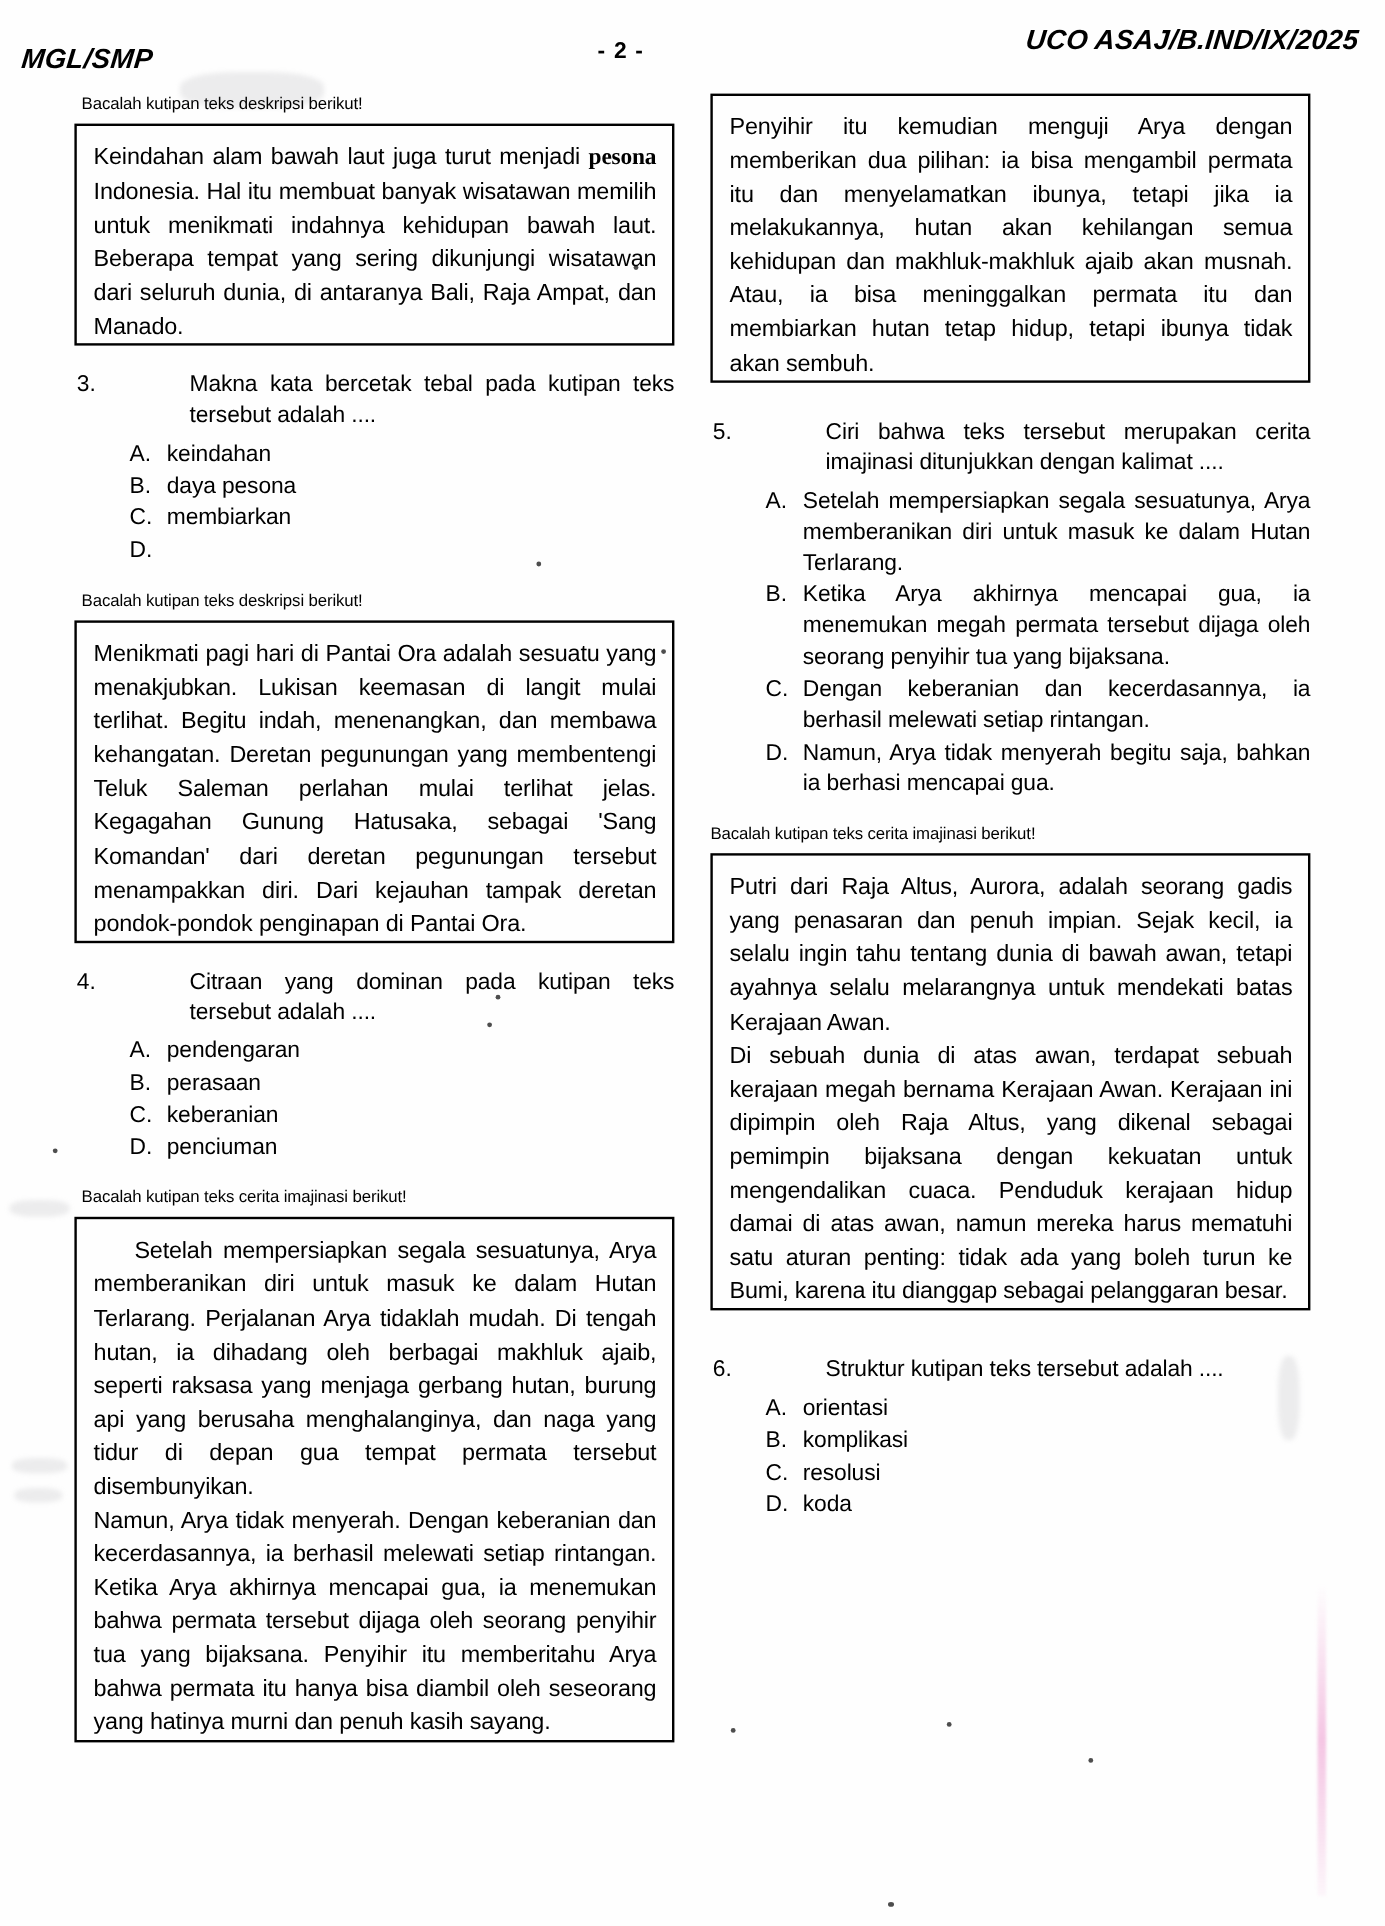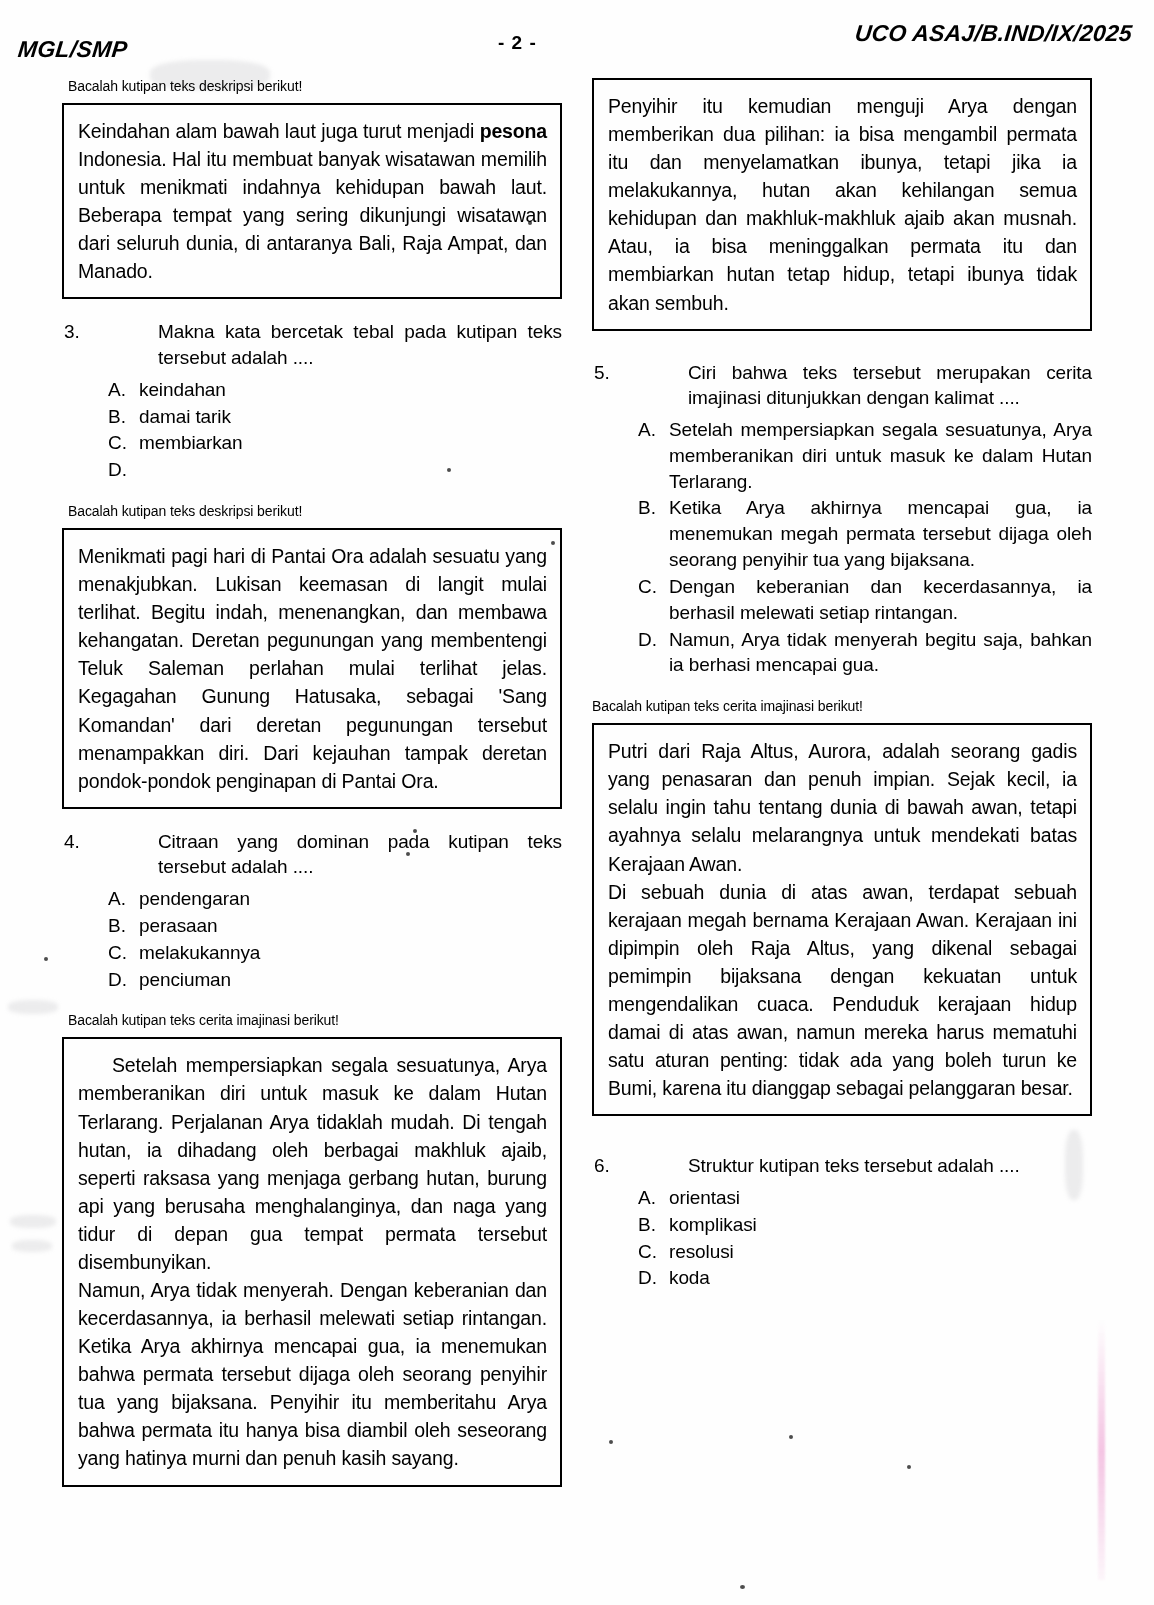--- a/index.html
+++ b/index.html
@@ -93,31 +93,31 @@
   .instr {
     font-weight: normal;
     font-size: 14px;
     margin: 0 0 9px 0;
     letter-spacing: -.1px;
   }
   .instr.indent { margin-left: 6px; }
 
   .passage {
     border: 2.4px solid #000;
-    padding: 12px 13px 12px 14px;
+    padding: 12px 13px 0 14px;
     margin: 0 0 20px 0;
     font-size: 19.5px;
     line-height: 1.44;
     text-align: justify;
     letter-spacing: -.15px;
   }
   .passage p { margin: 0; }
   .passage p + p { margin-top: 0px; }
   .passage .ind { text-indent: 34px; }
-  .passage b { font-weight: bold; }
+  .passage b { font-weight: bold; font-family: Liberation Serif, serif; }
 
   .q {
     display: flex;
     margin: 0 0 6px 0;
     font-size: 19px;
     line-height: 1.35;
   }
   .q-num {
     width: 46px;
     flex: 0 0 46px;
@@ -191,21 +191,21 @@
       <span class="q-num">3.</span>
       <span class="q-text">Makna kata bercetak tebal pada kutipan teks tersebut adalah ....</span>
     </div>
     <ul class="opts">
       <li class="opt">
         <span class="opt-letter">A.</span>
         <span class="opt-body">keindahan</span>
       </li>
       <li class="opt">
         <span class="opt-letter">B.</span>
-        <span class="opt-body">damai tarik</span>
+        <span class="opt-body">daya pesona</span>
       </li>
       <li class="opt">
         <span class="opt-letter">C.</span>
         <span class="opt-body">membiarkan</span>
       </li>
       <li class="opt">
         <span class="opt-letter">D.</span>
       </li>
     </ul>
 
@@ -223,21 +223,21 @@
       <li class="opt">
         <span class="opt-letter">A.</span>
         <span class="opt-body">pendengaran</span>
       </li>
       <li class="opt">
         <span class="opt-letter">B.</span>
         <span class="opt-body">perasaan</span>
       </li>
       <li class="opt">
         <span class="opt-letter">C.</span>
-        <span class="opt-body">melakukannya</span>
+        <span class="opt-body">keberanian</span>
       </li>
       <li class="opt">
         <span class="opt-letter">D.</span>
         <span class="opt-body">penciuman</span>
       </li>
     </ul>
 
     <div class="instr indent">Bacalah kutipan teks cerita imajinasi berikut!</div>
 
     <div class="passage">

